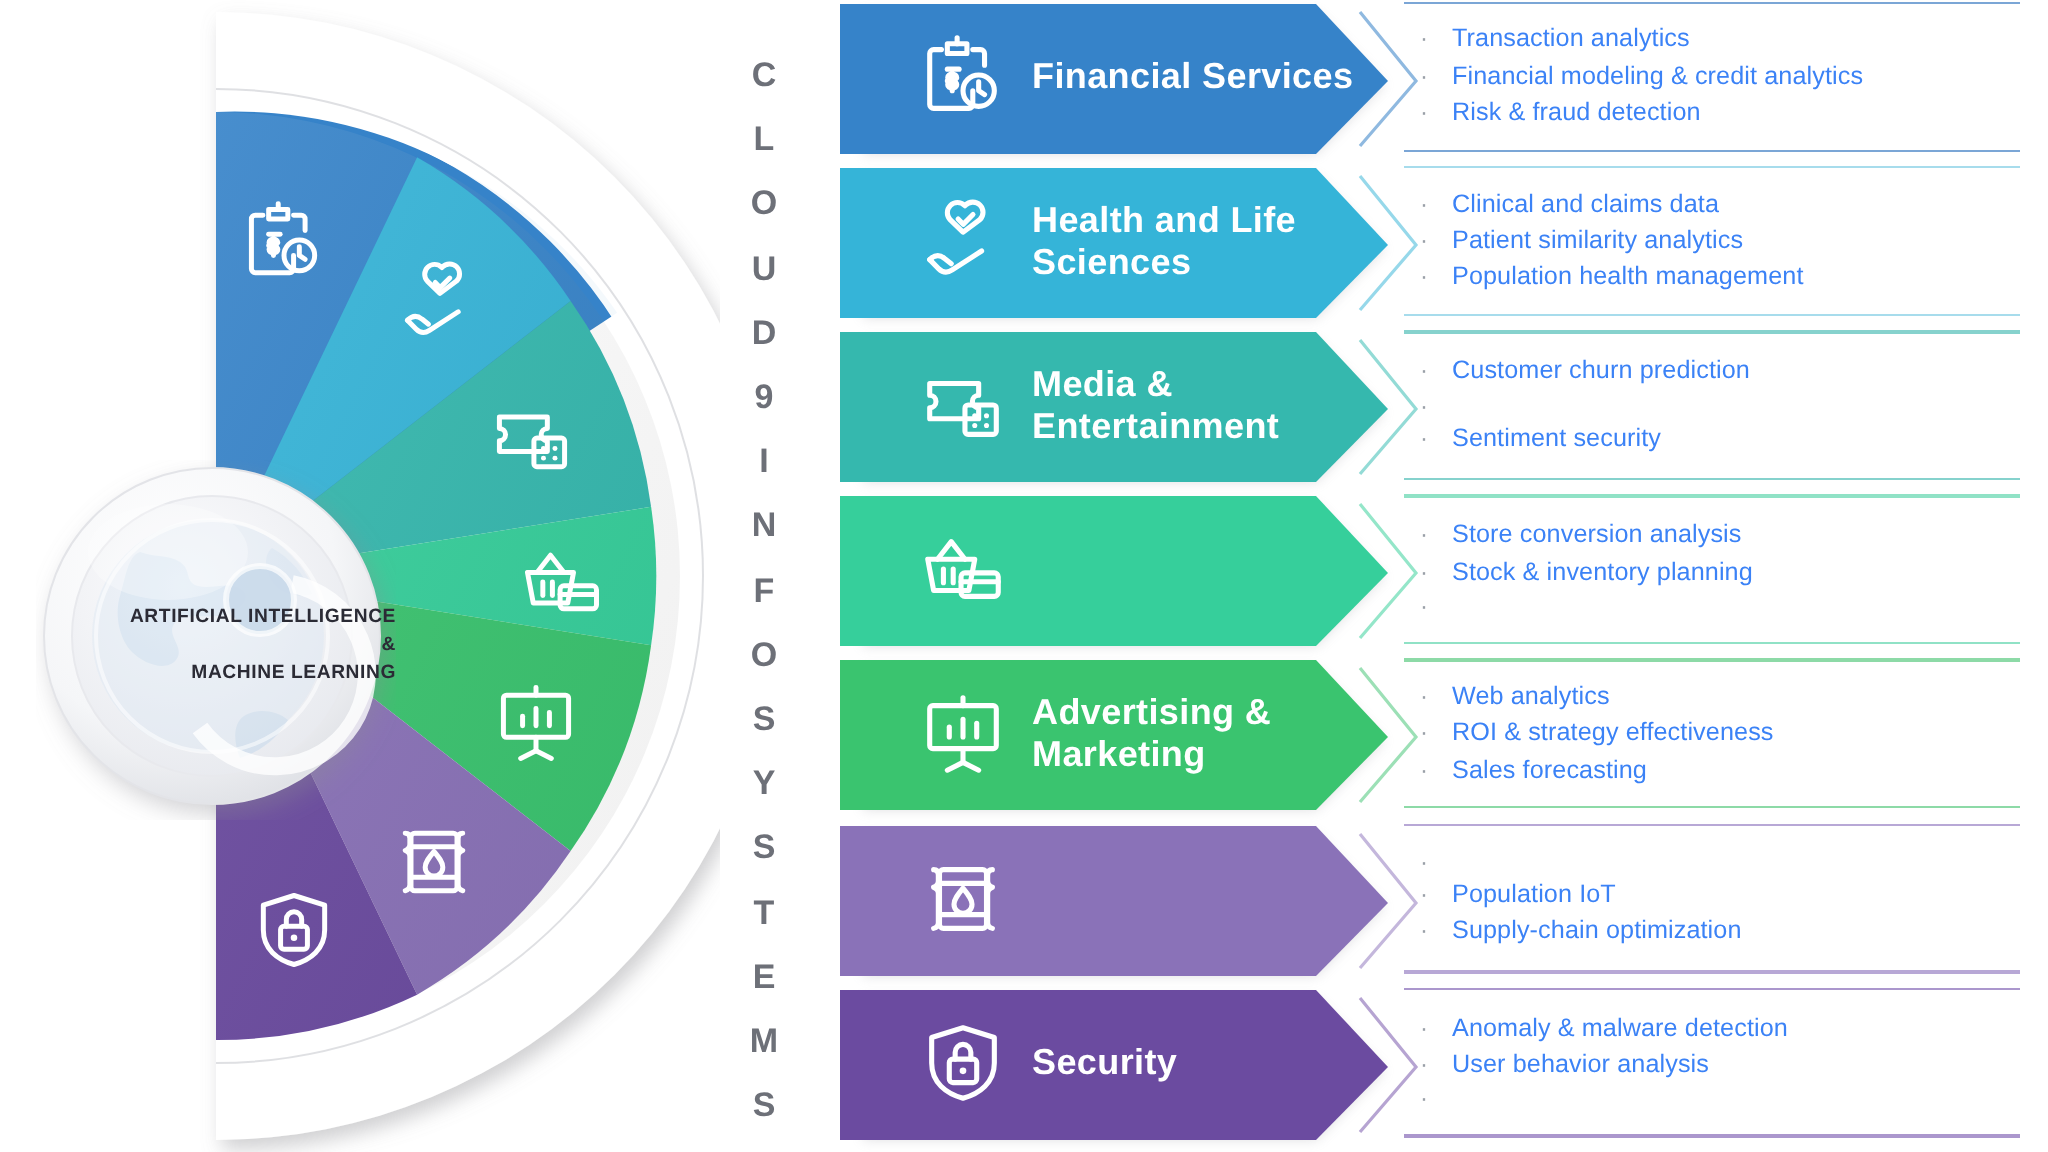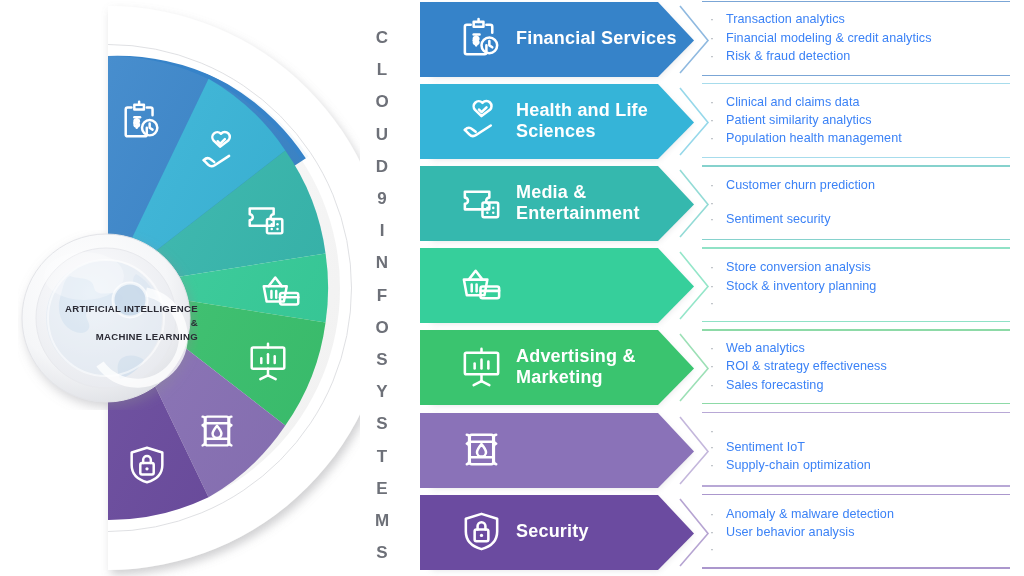--- a/index.html
+++ b/index.html
@@ -502,21 +502,21 @@
       </div>
       <div class="panel">
         <div class="rule t" style="background:#b8a8d6"></div>
         <div class="rule b" style="background:#b8a8d6"></div>
         <div class="bullets">
           <div class="bl">
             <span class="dot">·</span>
           </div>
           <div class="bl">
             <span class="dot">·</span>
-            <span class="txt">Sentiment IoT</span>
+            <span class="txt">Population IoT</span>
           </div>
           <div class="bl">
             <span class="dot">·</span>
             <span class="txt">Supply-chain optimization</span>
           </div>
         </div>
       </div>
     </div>
     <div class="row" style="top: 491.6px;">
       <div class="banner">

